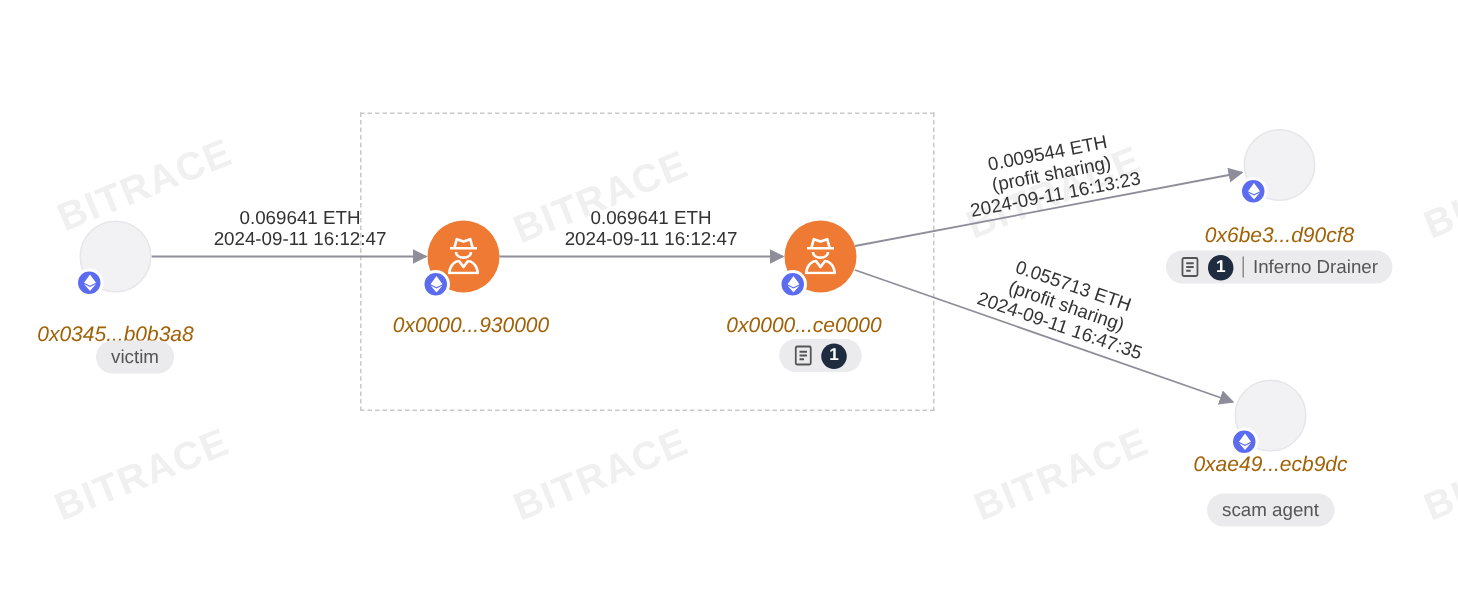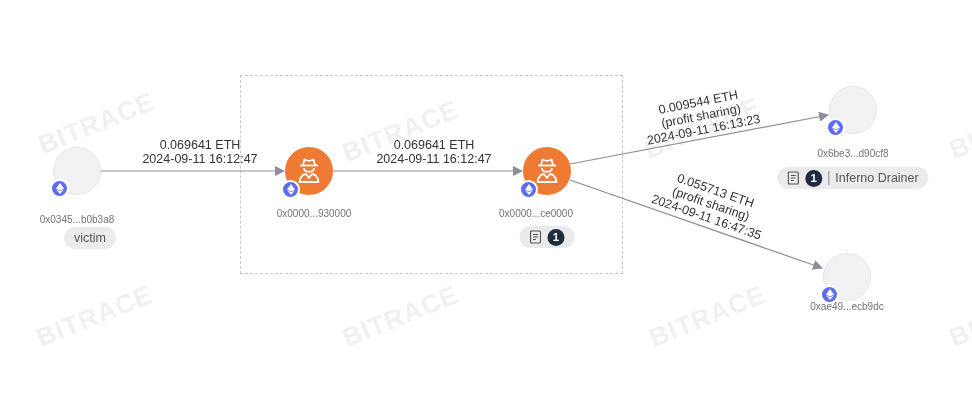--- a/index.html
+++ b/index.html
@@ -29,22 +29,23 @@
     .node .inner-icon {
       position: absolute; left: 12px; top: 10px; width: 24px; height: 26px;
     }
     .chain-badge {
       position: absolute; left: -4px; bottom: -4px; width: 15px; height: 15px;
       border-radius: 50%; background: #5b6cf0; border: 2px solid #ffffff;
       box-sizing: content-box;
     }
     .chain-badge svg { position: absolute; left: 3.5px; top: 2px; }
     .addr {
-      position: absolute; font-size: 10px; color: #737373; white-space: nowrap;
+      position: absolute; font-size: 14px; color: #a16207; white-space: nowrap;
       transform: translateX(-50%);
+      font-style: italic;
     }
     .tag {
       position: absolute; transform: translateX(-50%);
       background: #ebebed; border-radius: 12px; height: 22px;
       display: flex; align-items: center; gap: 6px; padding: 0 10px;
       font-size: 12.5px; color: #555; white-space: nowrap; box-sizing: border-box;
     }
     .tag .doc-icon { width: 12px; height: 14px; }
     .tag .count {
       width: 17px; height: 17px; border-radius: 50%; background: #1f2c3f; color: #fff;
@@ -172,14 +173,17 @@
   </div>
 
   <div class="node plain" style="left:823px;top:253px;">
     <span class="chain-badge">
       <svg width="8" height="11" viewBox="0 0 8 11">
           <path d="M4 0 L8 5.5 L4 7.5 L0 5.5 Z M4 8.3 L8 6.3 L4 11 L0 6.3 Z" fill="#fff"></path>
         </svg>
     </span>
   </div>
   <div class="addr" style="left:847px;top:301px;">0xae49...ecb9dc</div>
+  <div class="tag" style="left:847px;top:329px;">
+    <span>scam agent</span>
+  </div>
 
 </div>
 
 </body></html>

